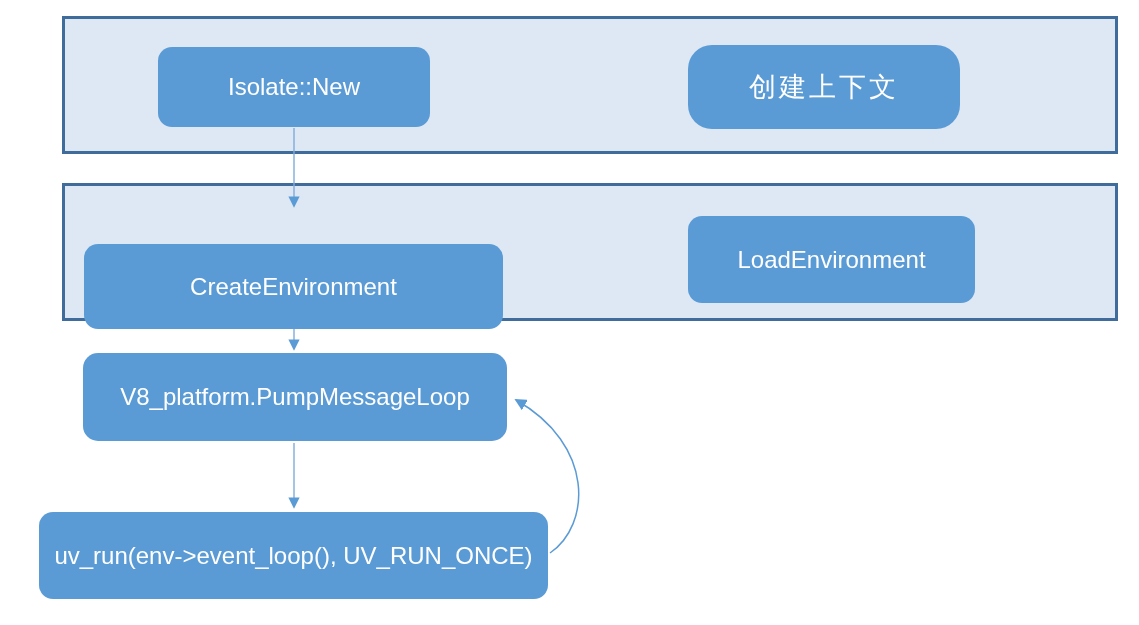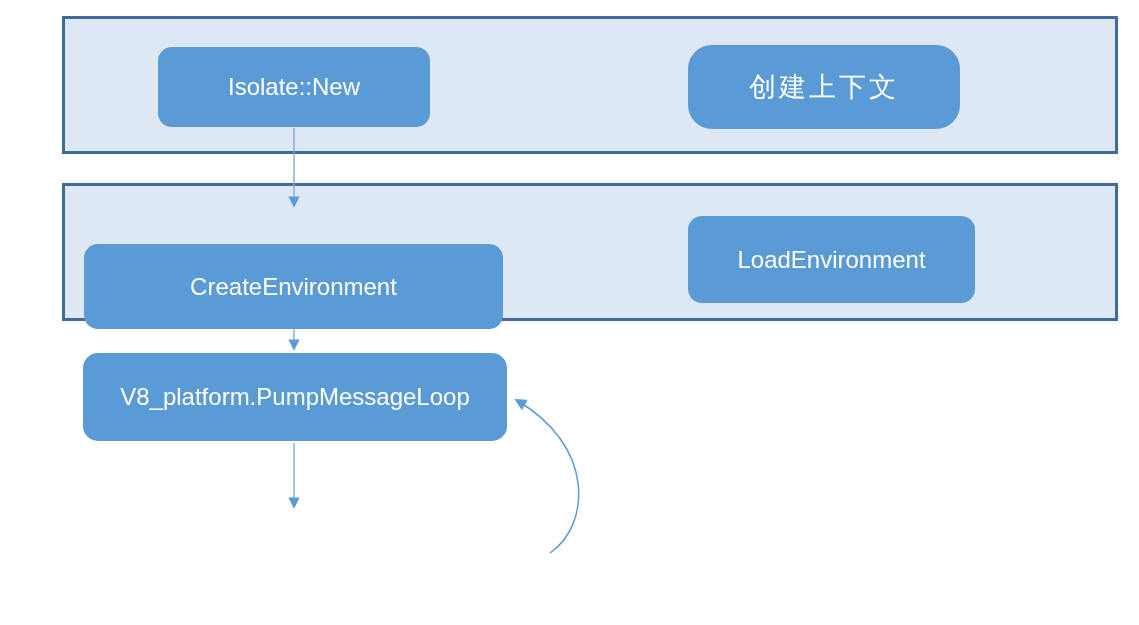--- a/index.html
+++ b/index.html
@@ -88,14 +88,17 @@
   </div>
 
   <div class="node node-loadenv">
     <span>LoadEnvironment</span>
   </div>
 
   <div class="node node-v8pump">
     <span>V8_platform.PumpMessageLoop</span>
   </div>
 
+  <div class="node node-uvrun">
+    <span>uv_run(env-&gt;event_loop(), UV_RUN_ONCE)</span>
+  </div>
 
 </div>
 
 </body></html>

